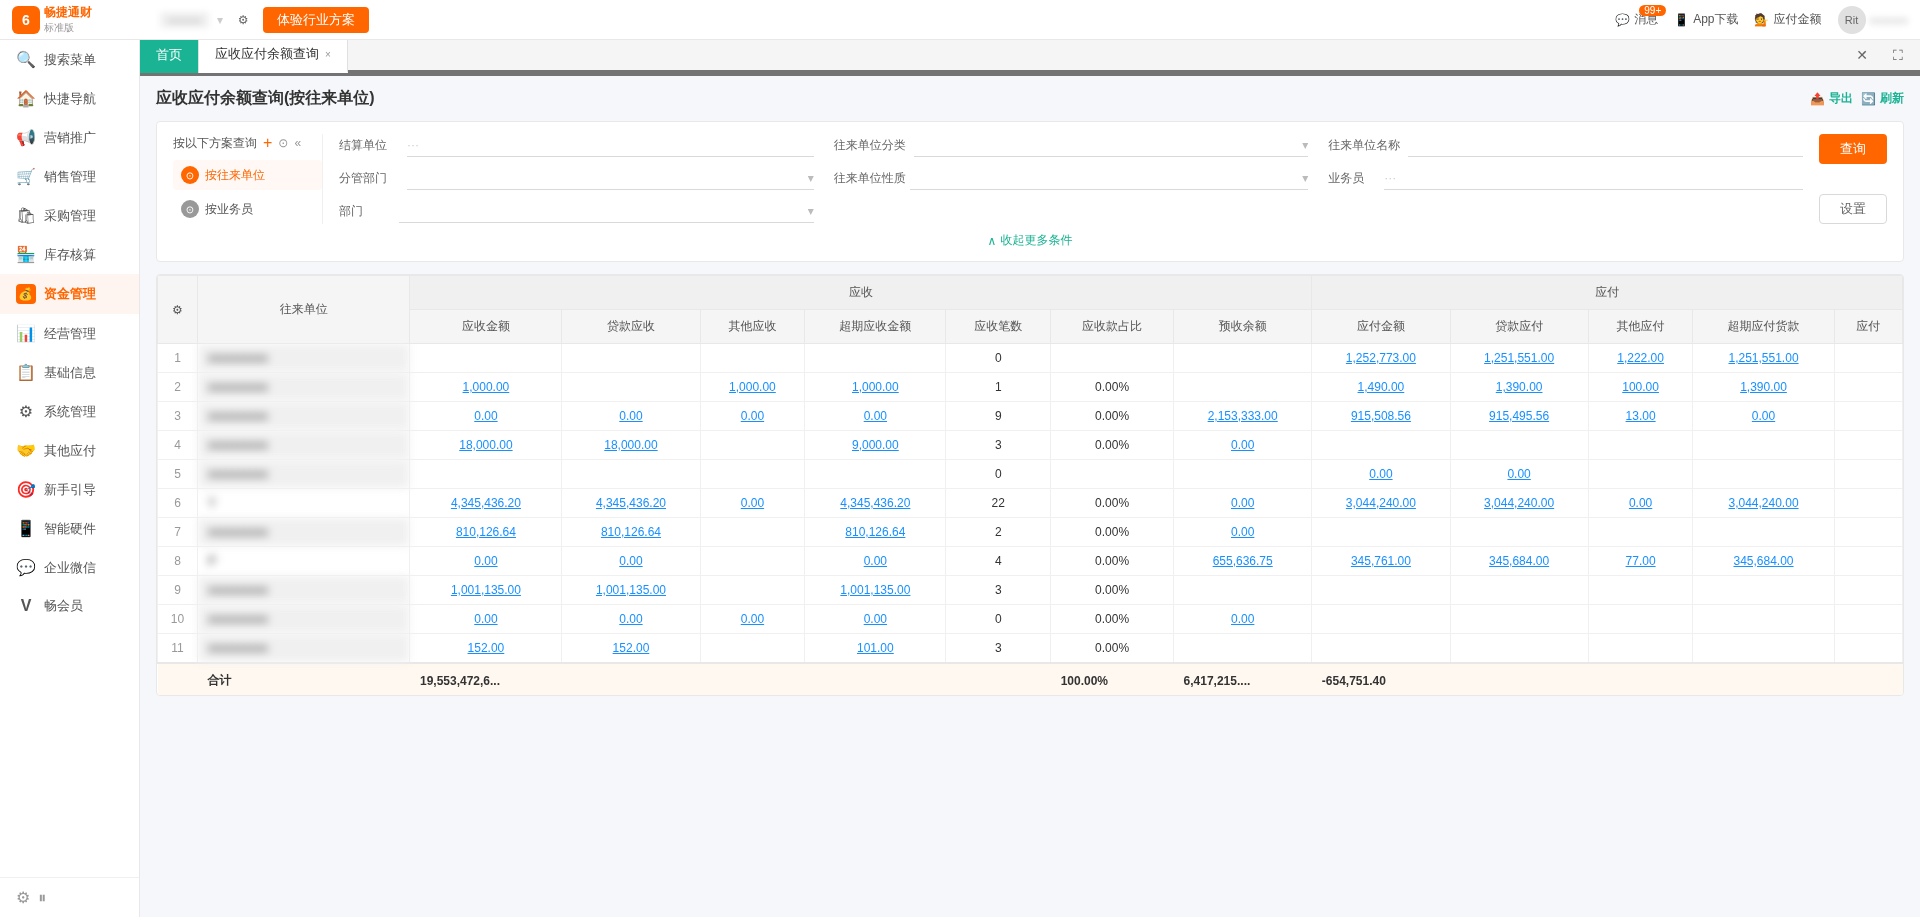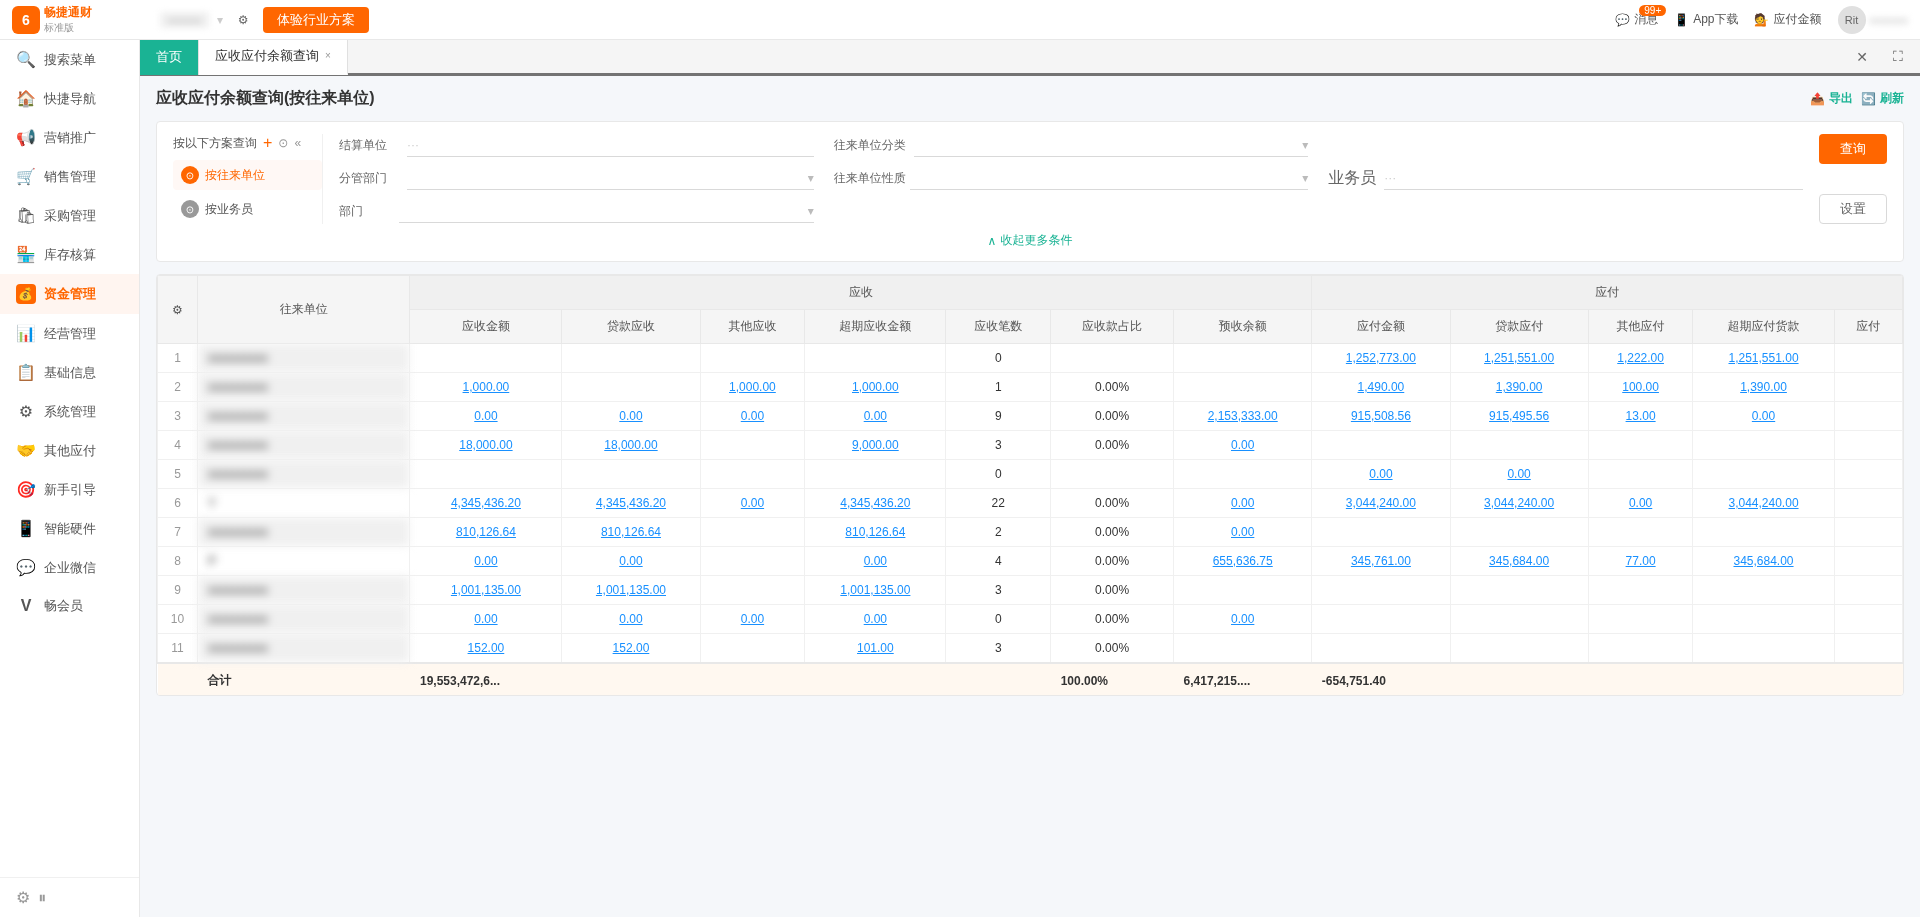--- a/index.html
+++ b/index.html
@@ -27,21 +27,21 @@
     .sidebar-item { display: flex; align-items: center; gap: 8px; padding: 10px 16px; cursor: pointer; color: #555; font-size: 13px; }
     .sidebar-item.active { background: #fff5f0; color: #f60; font-weight: bold; }
     .sidebar-item .si-icon { font-size: 16px; width: 20px; text-align: center; }
     .sidebar-bottom { margin-top: auto; display: flex; align-items: center; padding: 10px 16px; gap: 8px; border-top: 1px solid #f0f0f0; }
     .sidebar-bottom-icon { color: #999; cursor: pointer; font-size: 16px; }
 
     
     .content-area { flex: 1; display: flex; flex-direction: column; overflow: hidden; }
 
     
-    .tab-bar { display: flex; align-items: center; background: #f5f5f5; border-bottom: 3px solid #737373; height: 36px; }
+    .tab-bar { display: flex; align-items: center; background: #f5f5f5; border-bottom: 6px solid #737373; height: 36px; }
     .tab { display: flex; align-items: center; gap: 6px; padding: 0 16px; height: 36px; cursor: pointer; color: #666; font-size: 13px; border-right: 1px solid #e0e0e0; }
     .tab.active { background: #fff; color: #333; border-bottom: 2px solid #fff; }
     .tab-home { background: #1ab394; color: #fff; }
     .tab-close { color: #999; font-size: 10px; cursor: pointer; }
     .tab-bar-right { margin-left: auto; display: flex; align-items: center; gap: 8px; padding-right: 8px; }
     .tab-bar-action { color: #666; cursor: pointer; font-size: 14px; width: 28px; height: 28px; display: flex; align-items: center; justify-content: center; }
 
     
     .page-content { flex: 1; padding: 12px 16px; overflow-y: auto; background: #f5f7fa; }
     .page-title { font-size: 16px; font-weight: bold; color: #333; margin-bottom: 12px; display: flex; align-items: center; justify-content: space-between; }
@@ -247,41 +247,45 @@
               </div>
 
               <div style="display:flex;align-items:center;gap:8px;">
                 <span style="color:#666;font-size:12px;white-space:nowrap;min-width:72px;">往来单位分类</span>
                 <div style="flex:1;display:flex;align-items:center;justify-content:space-between;border-bottom:1px solid #d9d9d9;padding:4px 0;cursor:pointer;">
                   <span style="color:#ccc;font-size:12px;"></span>
                   <span style="color:#bbb;">▾</span>
                 </div>
               </div>
 
+              <div style="display:flex;align-items:center;gap:8px;">
+                <span style="color:#666;font-size:12px;white-space:nowrap;min-width:72px;">往来单位名称</span>
+                <input style="flex: 1 1 0%; border-top: none; border-right: none; border-left: none; border-image: initial; border-bottom: 1px solid rgb(217, 217, 217); padding: 4px 0px; font-size: 12px; outline: none; background: transparent;">
+              </div>
             </div>
             <div style="display:grid;grid-template-columns:1fr 1fr 1fr;gap:10px 20px;margin-bottom:10px;">
 
               <div style="display:flex;align-items:center;gap:8px;">
                 <span style="color:#666;font-size:12px;white-space:nowrap;min-width:60px;">分管部门</span>
                 <div style="flex:1;display:flex;align-items:center;justify-content:space-between;border-bottom:1px solid #d9d9d9;padding:4px 0;cursor:pointer;">
                   <span></span>
                   <span style="color:#bbb;">▾</span>
                 </div>
               </div>
 
               <div style="display:flex;align-items:center;gap:4px;">
                 <span style="color:#666;font-size:12px;white-space:nowrap;min-width:72px;">往来单位性质</span>
                 <div style="flex:1;display:flex;align-items:center;justify-content:space-between;border-bottom:1px solid #d9d9d9;padding:4px 0;cursor:pointer;">
                   <span></span>
                   <span style="color:#bbb;">▾</span>
                 </div>
               </div>
 
               <div style="display:flex;align-items:center;gap:8px;">
-                <span style="color:#666;font-size:16px;white-space:nowrap;min-width:48px;">业务员</span>
+                <span style="color:#666;font-size:12px;white-space:nowrap;min-width:48px;">业务员</span>
                 <div style="flex:1;display:flex;align-items:center;justify-content:space-between;border-bottom:1px solid #d9d9d9;padding:4px 0;cursor:pointer;">
                   <span style="color:#ccc;">···</span>
                 </div>
               </div>
             </div>
             <div style="display:grid;grid-template-columns:1fr 1fr 1fr;gap:10px 20px;">
 
               <div style="display:flex;align-items:center;">
                 <span style="color:#666;font-size:12px;white-space:nowrap;min-width:60px;">部门</span>
                 <div style="flex:1;display:flex;align-items:center;justify-content:space-between;border-bottom:1px solid #d9d9d9;padding:4px 0;cursor:pointer;">

